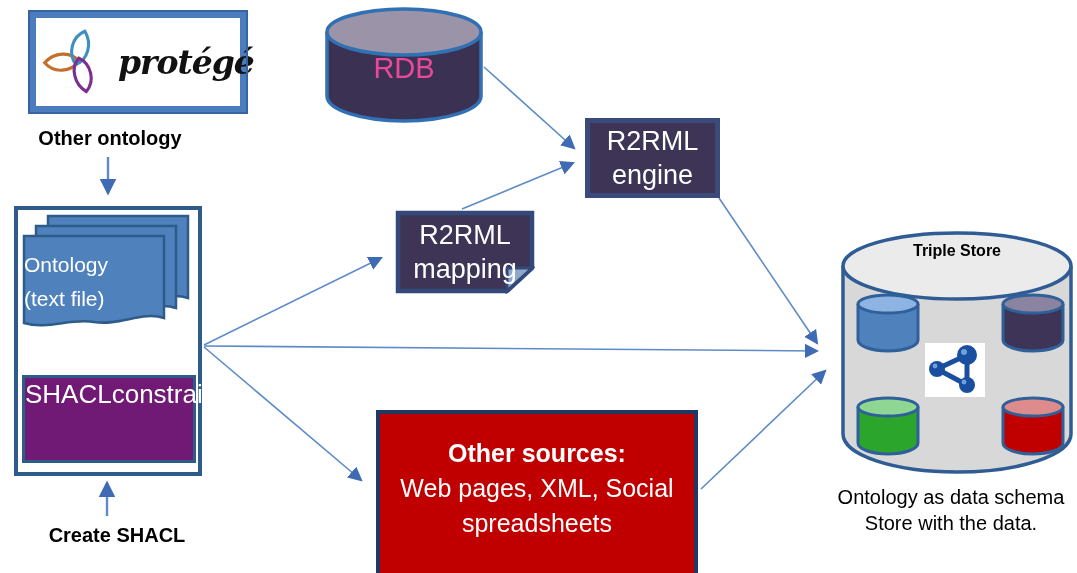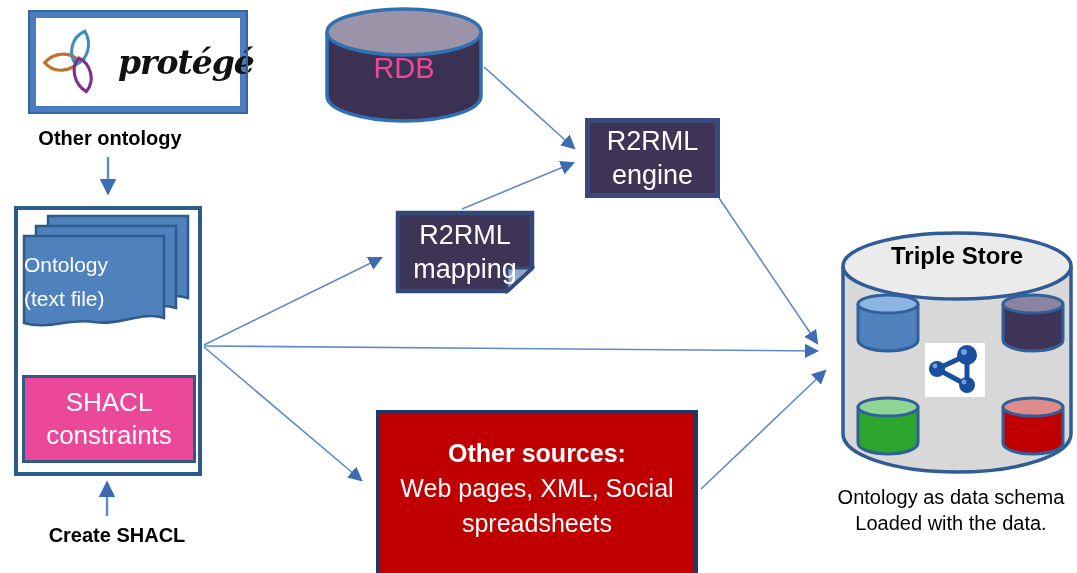--- a/index.html
+++ b/index.html
@@ -13,37 +13,37 @@
     border:6px solid #4B7DBE;outline:2px solid #35649E;display:flex;align-items:center;gap:8px;padding:0 4px;margin-left:24px;}
   .protege-word{font-family:"DejaVu Serif", serif;font-style:italic;font-weight:600;font-size:33px;color:#111;letter-spacing:-1px;}
 
   .caption-bold{font-weight:bold;font-size:20px;color:#000;text-align:center;}
 
   
   .ontology-container{left:14px;top:206px;width:180px;height:262px;border:4px solid #2E5C8A;background:#fff;}
 
   .doc-text{left:24px;top:248px;color:#fff;font-size:21px;line-height:34px;}
 
-  .shacl-box{left:22px;top:375px;width:168px;height:82px;background:#ec4899;border:3px solid #2E5C8A;
-    color:#fff;font-size:26px;line-height:33px;text-align:center;display:flex;flex-direction:column;justify-content:center;}
+  .shacl-box{left:22px;top:375px;width:168px;height:82px;background:#701a75;border:3px solid #2E5C8A;
+    color:#fff;font-size:26px;line-height:33px;text-align:center;display:flex;justify-content:flex-start;}
 
   
   .engine-box{left:585px;top:118px;width:125px;height:70px;background:#3E3456;border:5px solid #3A4A7A;
     color:#fff;font-size:27px;line-height:34px;text-align:center;display:flex;flex-direction:column;justify-content:center;}
   .mapping-text{left:395px;top:218px;width:140px;color:#fff;font-size:27px;line-height:34px;text-align:center;}
 
   .rdb-label{left:324px;top:52px;width:160px;text-align:center;color:#ec4899;font-size:29px;}
 
   
   .red-box{left:376px;top:410px;width:314px;height:146px;background:#C00000;border:4px solid #1F3864;
     color:#fff;text-align:center;font-size:25px;line-height:35px;padding-top:22px;}
   .red-box .title{font-weight:bold;}
 
   
-  .store-title{left:840px;top:242px;width:234px;text-align:center;font-weight:bold;font-size:24px;color:#000;}
+  .store-title{left:840px;top:242px;width:234px;text-align:center;font-weight:bold;font-size:16px;color:#000;}
   .store-caption{left:826px;top:484px;width:250px;text-align:center;font-size:20px;line-height:26px;color:#000;}
 </style>
 </head>
 <body>
 
 <div class="canvas">
 
   <svg class="abs" style="left:0;top:0;" width="1077" height="573" viewBox="0 0 1077 573">
     <defs>
       <marker id="ahBig" viewBox="0 0 10 10" refX="8.5" refY="5" markerWidth="7" markerHeight="7" orient="auto-start-reverse">
@@ -158,16 +158,16 @@
     <circle cx="42" cy="12" r="10" fill="#1A4E9E"></circle>
     <circle cx="12" cy="26" r="8" fill="#1A4E9E"></circle>
     <circle cx="42" cy="42" r="8" fill="#1A4E9E"></circle>
     <circle cx="39" cy="9" r="3" fill="#6FA0E0"></circle>
     <circle cx="10" cy="23" r="2.4" fill="#6FA0E0"></circle>
     <circle cx="39" cy="39" r="2.4" fill="#6FA0E0"></circle>
   </svg>
 
   <div class="abs store-caption">
     <div>Ontology as data schema</div>
-    <div>Loaded with the data.</div>
+    <div>Store with the data.</div>
   </div>
 
 </div>
 
 </body></html>

